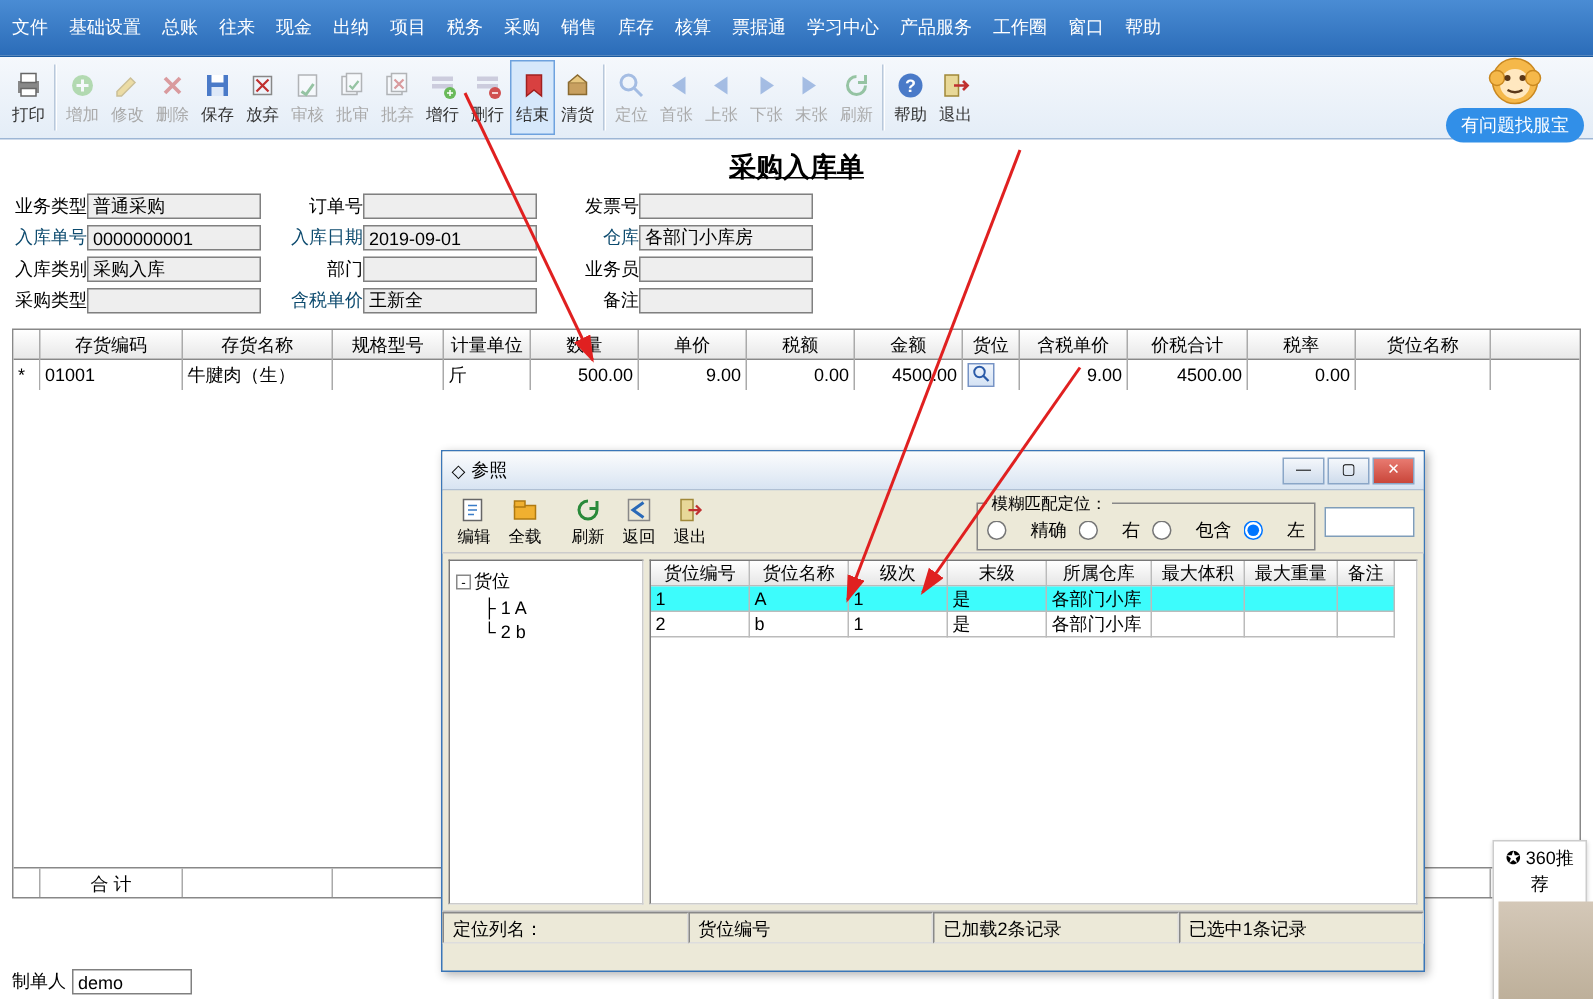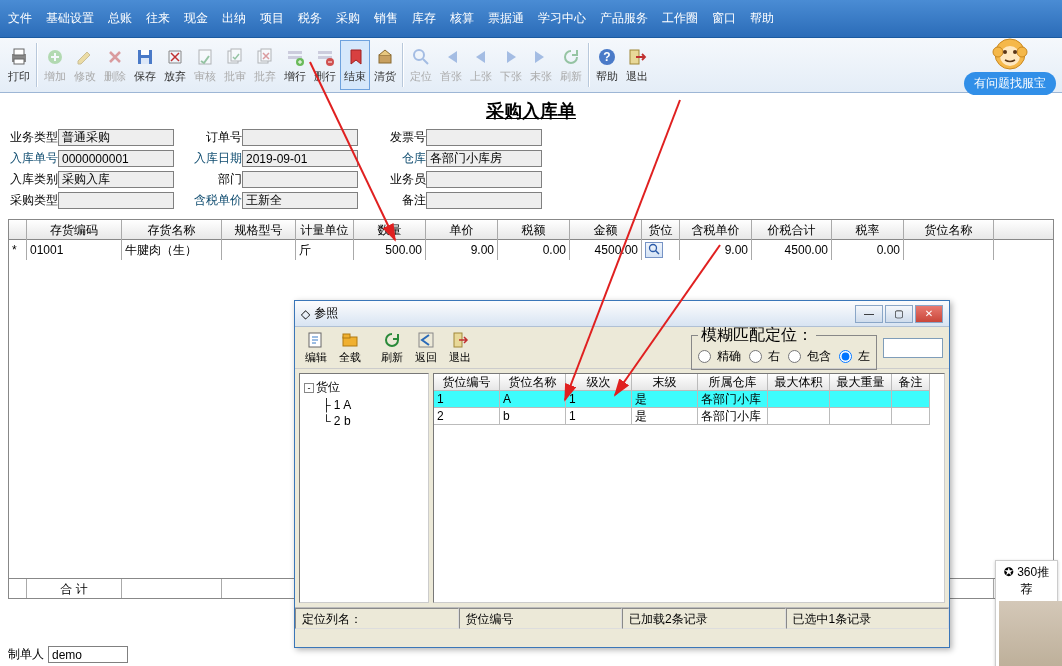--- a/index.html
+++ b/index.html
@@ -54,23 +54,23 @@
 .dlg-title { background: linear-gradient(#fcfcfd, #d8e4f2); height: 26px; display: flex; align-items: center; padding: 0 6px; border-bottom: 1px solid #b0c0d4; }
 .dlg-title .tl { flex: 1; font-size: 12px; padding-left: 4px; }
 .dlg-title .winbtns { display: flex; gap: 2px; }
 .winbtn { width: 28px; height: 18px; background: linear-gradient(#f4f7fb,#cfdcec); border: 1px solid #8aa6c7; text-align: center; font-size: 10px; line-height: 16px; cursor: pointer; }
 .winbtn.close { background: linear-gradient(#e87a70,#c9463a); color: #fff; }
 .dlg-tools { background: #ece9d8; height: 42px; display: flex; align-items: center; padding: 2px 6px; border-bottom: 1px solid #ccc; }
 .dlg-tbtn { width: 30px; text-align: center; margin-right: 4px; cursor: pointer; }
 .dlg-tbtn .ico { width: 18px; height: 18px; margin: 0 auto 1px; }
 .dlg-tbtn .lbl { font-size: 11px; }
 .match-group { margin-left: auto; border: 1px solid #888; padding: 2px 6px 4px; font-size: 11px; }
-.match-group legend { font-size: 16px; padding: 0 3px; }
+.match-group legend { font-size: 11px; padding: 0 3px; }
 .match-opts { display: flex; gap: 8px; align-items: center; }
-.match-opts label { display: flex; align-items: center; gap: 6px; }
+.match-opts label { display: flex; align-items: center; gap: 16px; }
 .dlg-search { width: 60px; height: 20px; border: 1px solid #7f9db9; margin-left: 6px; align-self: center; }
 .dlg-body { display: flex; height: 238px; }
 .dlg-tree { width: 130px; border: 1px inset #ccc; background: #fff; margin: 4px; padding: 4px; font-size: 12px; }
 .tree-item { padding: 1px 0; }
 .tree-child { padding-left: 18px; }
 .dlg-grid { flex: 1; border: 1px inset #ccc; background: #fff; margin: 4px 4px 4px 0; overflow: hidden; }
 .dlg-ghead, .dlg-grow { display: flex; }
 .dlg-gc { border-right: 1px solid #bbb; border-bottom: 1px solid #bbb; padding: 1px 3px; font-size: 12px; height: 17px; line-height: 15px; overflow: hidden; }
 .dlg-ghead .dlg-gc { background: linear-gradient(#fff,#e6e6e6); text-align: center; }
 .dlg-gc.d1{width:66px}.dlg-gc.d2{width:66px}.dlg-gc.d3{width:66px}.dlg-gc.d4{width:66px}.dlg-gc.d5{width:70px}.dlg-gc.d6{width:62px}.dlg-gc.d7{width:62px}.dlg-gc.d8{width:38px}

